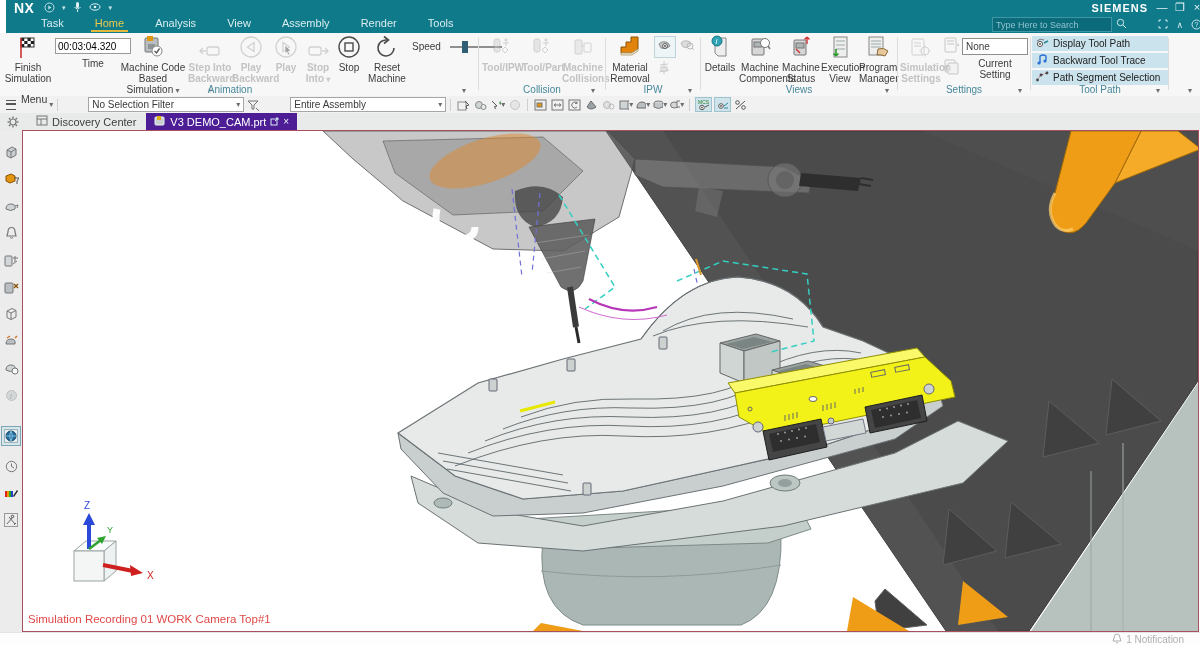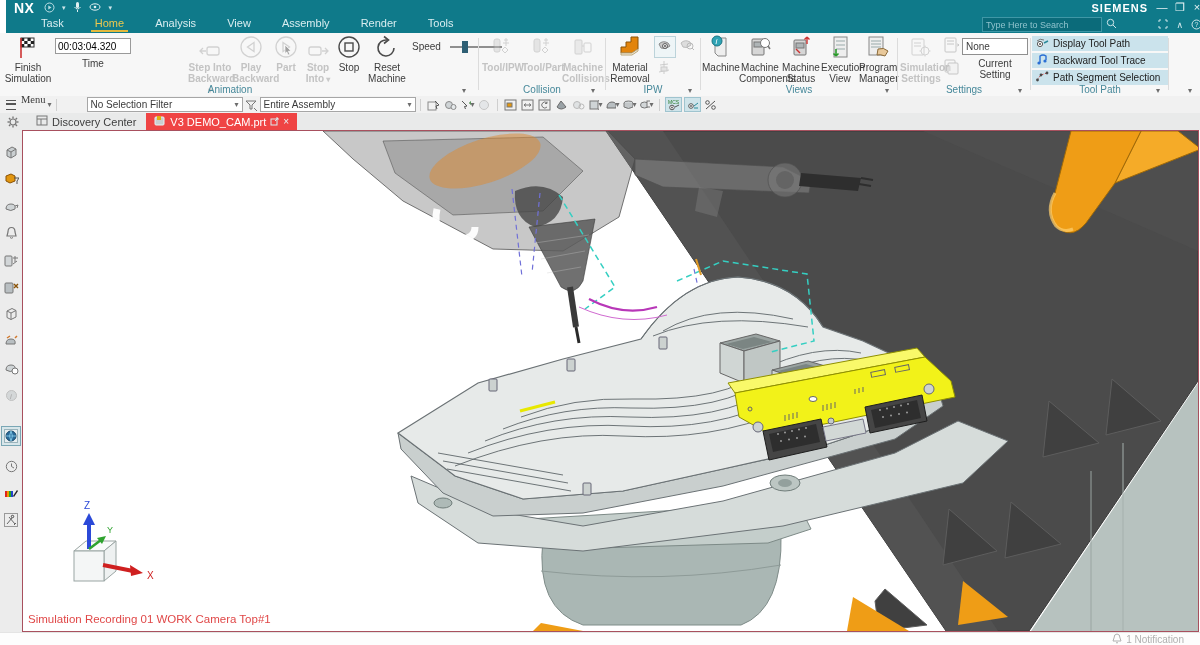--- a/index.html
+++ b/index.html
@@ -12,21 +12,21 @@
   #tb-top{position:absolute;left:0;top:0;width:1200px;height:16px;}
   #nx-logo{position:absolute;left:8px;top:0px;font-weight:bold;font-size:14px;color:#fff;letter-spacing:0.5px;}
   .qat{position:absolute;top:2px;height:12px;display:flex;align-items:center;gap:7px;color:#cfe6ea;font-size:9px;}
   #win-title{position:absolute;left:0;right:0;top:2px;text-align:center;font-size:10.5px;color:#dceef1;}
   #brand{position:absolute;right:58px;top:2px;font-weight:bold;font-size:11px;letter-spacing:1px;color:#fff;}
   .winbtn{position:absolute;top:0px;width:16px;height:14px;text-align:center;font-size:11px;color:#e8f3f5;line-height:14px;}
   #menubar{position:absolute;left:0;top:16px;width:1200px;height:17px;font-size:11px;}
   .menu-item{position:relative;display:inline-block;padding:1px 14px 3px 14px;color:#d9edf0;}
   .menu-item.active{color:#eec94e;}
   .menu-item.active::after{content:"";position:absolute;left:10px;right:10px;bottom:0;height:2px;background:#e3b93c;}
-  #search-wrap{position:absolute;right:104px;top:1px;width:118px;height:13px;background:#0b6b7a;border:1px solid #3f97a6;display:flex;align-items:center;}
+  #search-wrap{position:absolute;right:94px;top:1px;width:118px;height:13px;background:#0b6b7a;border:1px solid #3f97a6;display:flex;align-items:center;}
   #search-input{flex:1;background:transparent;border:none;outline:none;color:#bfdde3;font-size:9px;padding:0 3px;font-family:"Liberation Sans",sans-serif;}
   #search-input::placeholder{color:#8fc3cd;}
   .tb-ico{display:inline-block;}
 
   
   #ribbon{position:absolute;left:0;top:33px;width:1200px;height:63px;background:#f7f7f7;border-bottom:1px solid #d5d5d5;font-size:10px;color:#3c3c3c;}
   .rgroup{position:absolute;top:0;height:63px;}
   .gdiv{position:absolute;top:5px;height:52px;width:1px;background:#dcdcdc;}
   .glabel{position:absolute;bottom:1px;left:0;right:0;text-align:center;font-size:10px;color:#46889a;}
   .gcaret{position:absolute;bottom:1px;font-size:8px;color:#6d6d6d;}
@@ -48,21 +48,21 @@
   .t2sep{width:1px;height:12px;background:#cfcfcf;margin:0 4px;}
   .combo{height:13px;background:#fff;border:1px solid #a6a6a6;display:flex;align-items:center;justify-content:space-between;padding:0 3px;font-size:10px;}
   .hamb{width:10px;height:8px;border-top:1.5px solid #555;border-bottom:1.5px solid #555;position:relative;}
   .hamb::after{content:"";position:absolute;left:0;right:0;top:2.5px;height:1.5px;background:#555;}
   .t2ico{width:15px;height:13px;display:flex;align-items:center;justify-content:center;margin:0 1px;}
   .t2ico.hl{background:#cfe4ea;border:1px solid #9fc4cf;}
 
   
   #tabbar{position:absolute;left:0;top:113px;width:1200px;height:17px;background:#e9eaea;font-size:11px;display:flex;align-items:stretch;}
   #tab-discovery{display:flex;align-items:center;gap:4px;padding:0 10px;color:#3d3d3d;}
-  #tab-part{display:flex;align-items:center;gap:4px;padding:0 8px;background:#ef4444;color:#fff;}
+  #tab-part{display:flex;align-items:center;gap:4px;padding:0 8px;background:#4c1d95;color:#fff;}
   #tab-gear{width:26px;display:flex;align-items:center;justify-content:center;}
 
   
   #sidebar{position:absolute;left:0;top:130px;width:22px;height:502px;background:#ececec;border-right:1px solid #d5d5d5;}
   .sb-ico{position:absolute;left:3px;width:16px;height:16px;display:flex;align-items:center;justify-content:center;}
   .sb-ico.sel{left:1px;width:18px;height:18px;border:1px solid #7aa7b5;background:#d8e6ea;}
 
   
   #viewport{position:absolute;left:22px;top:130px;width:1177px;height:502px;border:1px solid #a8505e;box-sizing:border-box;background:#fff;}
   #rec-text{position:absolute;left:5px;bottom:6px;font-size:11.5px;color:#e04848;}
@@ -143,20 +143,32 @@
               <rect x="8.5" y="7" width="3.25" height="3" fill="#222"></rect>
               <line x1="2" y1="1" x2="2" y2="21" stroke="#c33" stroke-width="1.6"></line>
             </svg></span>
         </div>
       <span>Finish Simulation</span>
     </div>
     <div class="bigbtn" style="left:54px;width:78px;">
       <div style="height:20px;padding-top:3px;"><input id="time-input" value="00:03:04.320" style=""></div>
       <span>Time</span>
     </div>
+    <div class="bigbtn" style="left:120px;width:66px;">
+      <div class="bicon">
+          <span><svg width="24" height="24">
+              <rect x="4" y="3" width="13" height="14" rx="1" fill="#b9bec0" stroke="#777"></rect>
+              <rect x="6" y="1" width="6" height="5" fill="#e2960f"></rect>
+              <rect x="7" y="9" width="7" height="5" fill="#8e9496"></rect>
+              <circle cx="16" cy="16" r="5" fill="#fff" stroke="#888"></circle>
+              <path d="M13.5,16 L15.5,18 L18.5,13.5" stroke="#5a5a5a" fill="none" stroke-width="1.4"></path>
+            </svg></span>
+        </div>
+      <span>Machine Code Based Simulation</span><span class="caret"> ▾</span>
+    </div>
     <div class="bigbtn dis" style="left:188px;width:44px;">
       <div class="bicon">
           <span><svg width="22" height="16">
               <rect x="8" y="4" width="12" height="8" rx="2" fill="none" stroke="#9a9a9a" stroke-width="1.3"></rect>
               <path d="M7,8 L1,8 M4,5 L1,8 L4,11" stroke="#9a9a9a" fill="none" stroke-width="1.3"></path>
             </svg></span>
         </div>
       <span>Step Into Backward</span><span class="caret"> ▾</span>
     </div>
     <div class="bigbtn dis" style="left:232px;width:38px;">
@@ -169,21 +181,21 @@
       <span>Play Backward</span>
     </div>
     <div class="bigbtn dis" style="left:270px;width:32px;">
       <div class="bicon">
           <span><svg width="24" height="24">
               <circle cx="12" cy="12" r="10" fill="none" stroke="#9a9a9a" stroke-width="1.3"></circle>
               <path d="M9,7.5 L15.5,12 L9,16.5 Z" fill="none" stroke="#9a9a9a" stroke-width="1.3"></path>
               <path d="M11,10 L17,16 L14.4,16.2 L15.8,19.4 L14,20 L12.8,16.8 L11,18.6 Z" fill="#222" stroke="#fff" stroke-width="0.7"></path>
             </svg></span>
         </div>
-      <span>Part</span>
+      <span>Play</span>
     </div>
     <div class="bigbtn dis" style="left:302px;width:32px;">
       <div class="bicon">
           <span><svg width="22" height="16">
               <rect x="2" y="4" width="12" height="8" rx="2" fill="none" stroke="#9a9a9a" stroke-width="1.3"></rect>
               <path d="M15,8 L21,8 M18,5 L21,8 L18,11" stroke="#9a9a9a" fill="none" stroke-width="1.3"></path>
             </svg></span>
         </div>
       <span>Stop Into</span><span class="caret"> ▾</span>
     </div>
@@ -289,21 +301,21 @@
 
   <div class="rgroup" style="left:701px;width:196px;">
     <div class="bigbtn" style="left:1px;width:36px;">
       <div class="bicon">
           <span><svg width="20" height="24">
               <path d="M5,3 L16,3 L16,21 L8,21 L5,18 Z" fill="#eee" stroke="#888"></path>
               <circle cx="7" cy="6" r="5" fill="#2fa3b5" stroke="#1a7482"></circle>
               <text x="5.6" y="9" font-size="8" fill="#fff" font-style="italic">i</text>
             </svg></span>
         </div>
-      <span>Machine</span>
+      <span>Details</span>
     </div>
     <div class="bigbtn" style="left:38px;width:42px;">
       <div class="bicon">
           <span><svg width="22" height="24">
               <rect x="3" y="4" width="12" height="16" rx="1" fill="#d6d6d6" stroke="#777"></rect>
               <rect x="5" y="7" width="8" height="5" fill="#aeb4b6" stroke="#777"></rect>
               <circle cx="16" cy="8" r="4.5" fill="#fff" stroke="#777"></circle>
               <line x1="19" y1="11" x2="21" y2="14" stroke="#777" stroke-width="1.5"></line>
             </svg></span>
         </div>
@@ -413,35 +425,35 @@
     <div class="glabel">Tool Path</div>
     <span class="gcaret" style="left:124px;">▾</span>
   </div>
   <div class="gdiv" style="left:1168px;"></div>
   <span class="gcaret" style="left:1188px;position:absolute;">▾</span>
 </div>
 
 <div id="toolbar2">
   <span style="width:6px;"></span>
   <span class="hamb"></span>
-  <span style="margin:0 2px 11px 5px;font-family:Liberation Serif, serif;">Menu</span>
+  <span style="margin:0 2px 11px 5px;">Menu</span>
   <span class="caret">▾</span>
   <span class="t2sep"></span>
     <span style="width:26px;"></span>
   <span class="combo" style="width:148px;align-items:center;">
     <span>No Selection Filter</span>
       <span class="caret">▾</span>
   </span>
   <span class="t2ico">
       <svg width="12" height="12">
         <path d="M1,2 L11,2 L7,6 L7,10 L5,10 L5,6 Z" fill="none" stroke="#777"></path>
         <path d="M9,9 L12,12" stroke="#777"></path>
       </svg>
     </span>
-  <span class="combo" style="width:148px;">
+  <span class="combo" style="width:148px;margin-left:29px;">
     <span>Entire Assembly</span>
       <span class="caret">▾</span>
   </span>
   <span class="t2sep"></span>
   <span class="t2ico">
       <svg width="13" height="12">
         <rect x="1" y="3" width="8" height="8" fill="none" stroke="#8a8a8a"></rect>
         <path d="M8,2 L12,6 L9,7 L10,10" fill="none" stroke="#555"></path>
       </svg>
     </span>

